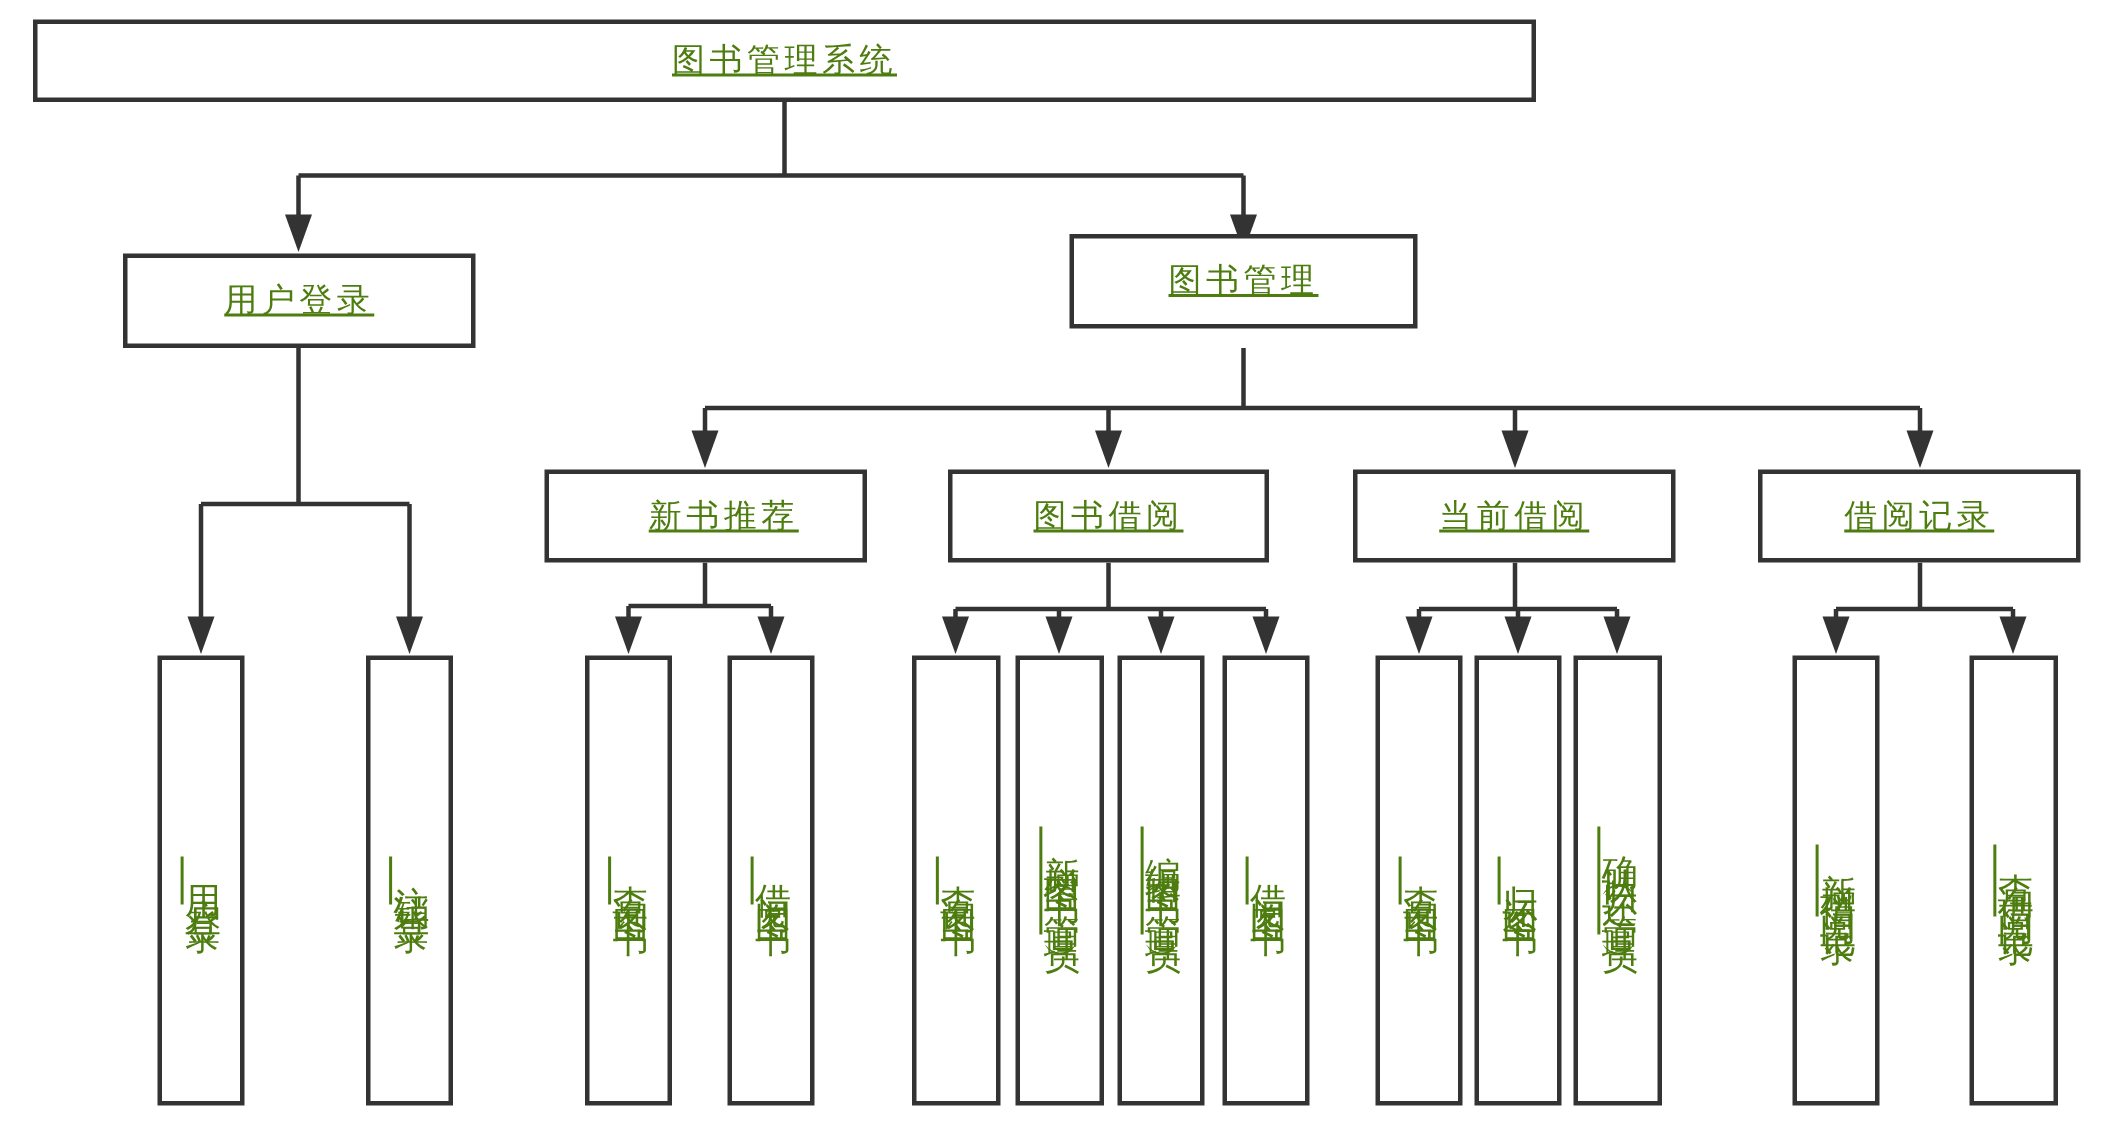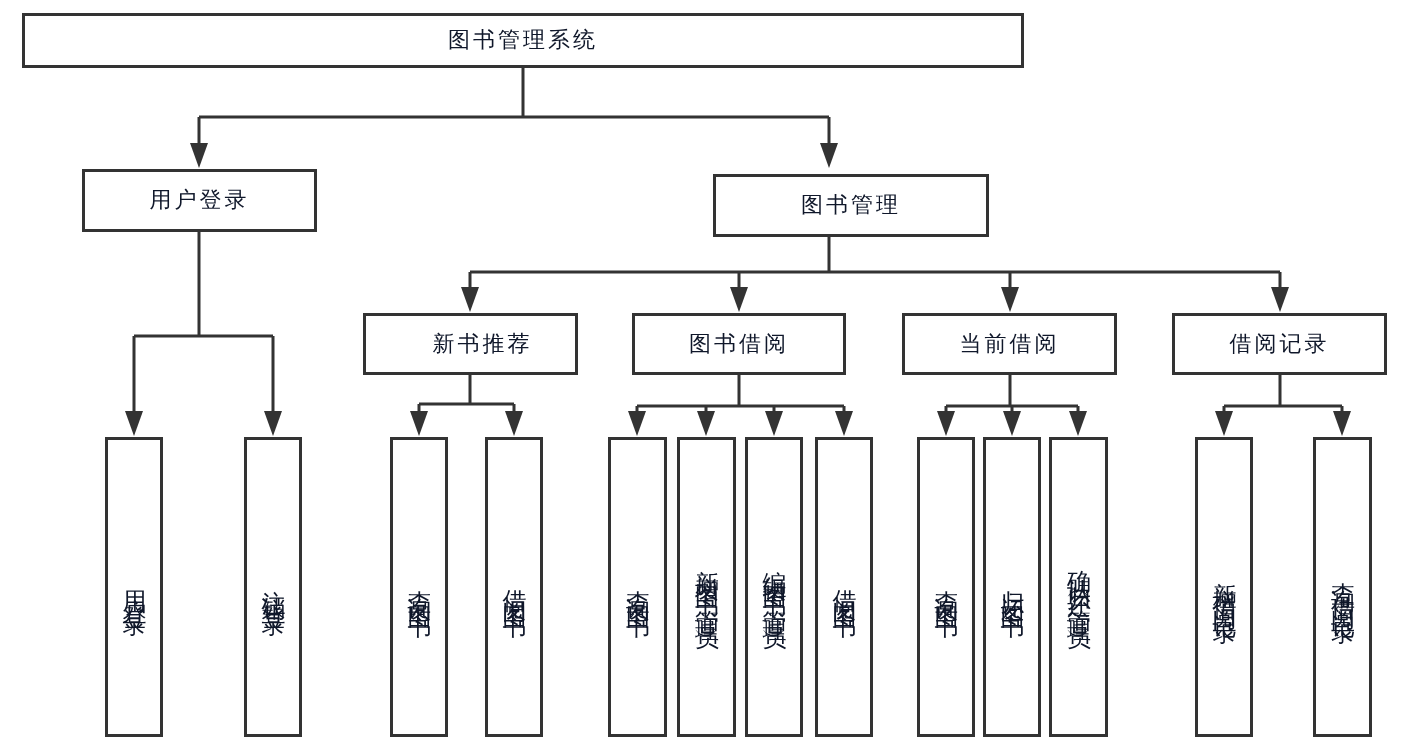--- a/index.html
+++ b/index.html
@@ -15,42 +15,43 @@
     background: #ffffff;
   }
   .edges {
     position: absolute; left: 0; top: 0;
     z-index: 1;
   }
   .node {
     position: absolute;
     background: #ffffff;
     border: 3px solid #333333;
-    color: #0f172a;
+    color: #4d7c0f;
     display: flex;
     align-items: center;
     justify-content: center;
     font-size: 22px;
     letter-spacing: 3px;
     z-index: 2;
     text-align: center;
     line-height: 1.2;
+    text-decoration: underline;
   }
   .node.v {
     writing-mode: vertical-rl;
     text-orientation: mixed;
     font-size: 24px;
     letter-spacing: 8px;
     padding: 2px 0;
   }
   
   .n-root        { left: 22px;   top: 13px;  width: 1002px; height: 55px; }
   
   .n-user-login  { left: 82px;   top: 169px; width: 235px;  height: 63px; }
-  .n-book-mgmt   { left: 713px;  top: 174px; width: 276px;  height: 63px; }
+  .n-book-mgmt   { left: 713px;  top: 156px; width: 232px;  height: 63px; }
   
   .n-new-books   { left: 363px;  top: 313px; width: 215px;  height: 62px; padding-left: 24px; }
   .n-borrowing   { left: 632px;  top: 313px; width: 214px;  height: 62px; }
   .n-current     { left: 902px;  top: 313px; width: 215px;  height: 62px; }
   .n-records     { left: 1172px; top: 313px; width: 215px;  height: 62px; }
   
   .leaf { top: 437px; width: 58px; height: 300px; }
   .n-l1  { left: 105px; }
   .n-l2  { left: 244px; }
   .n-l3  { left: 390px; }

